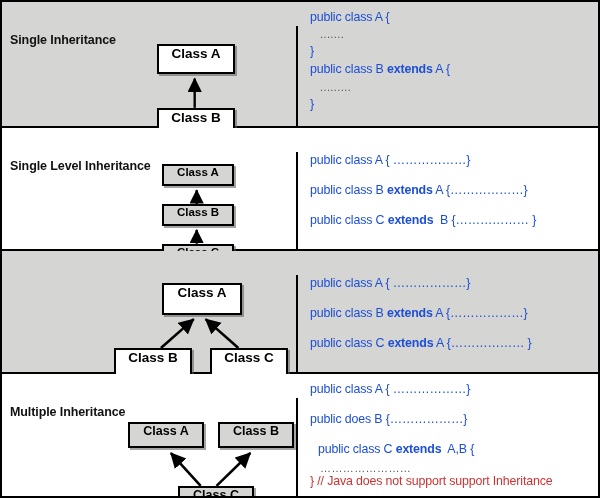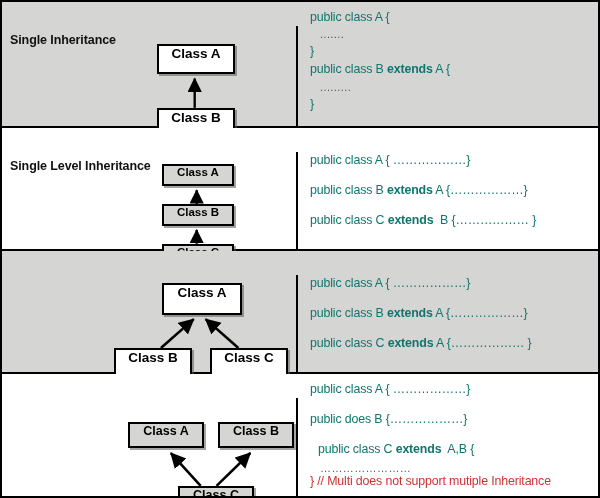--- a/index.html
+++ b/index.html
@@ -84,21 +84,21 @@
     width: 100%;
     height: 100%;
     pointer-events: none;
   }
 
   
   .code-line {
     position: absolute;
     left: 10px;
     font-size: 12.4px;
-    color: #0f766e;
+    color: #1d4ed8;
     white-space: pre;
     letter-spacing: -0.15px;
   }
   .code-line b { font-weight: bold; }
   .code-line.comment { color: #cc3333; }
   .code-line.dots-row { left: 20px; letter-spacing: 0.4px; color: #555555; font-size: 11px; }
 </style>
 </head>
 <body>
 
@@ -193,20 +193,21 @@
 
     <div class="code-pane">
       <div class="code-line" style="top:25px;">public class A { ………………}</div>
       <div class="code-line" style="top:55px;">public class B <b>extends</b> A {………………}</div>
       <div class="code-line" style="top:85px;">public class C <b>extends</b> A {……………… }</div>
     </div>
   </div>
 
   <div class="row plain last" style="top:372px; height:122px;">
     <div class="diagram-pane">
+      <div class="row-title">Multiple Inheritance</div>
 
       <svg class="svg-layer" viewBox="0 0 296 122">
         <defs>
           <marker id="ah4" markerWidth="7" markerHeight="7" refX="5.6" refY="3" orient="auto">
             <path d="M0,0 L6,3 L0,6 z" fill="#000"></path>
           </marker>
         </defs>
         <line x1="200" y1="88" x2="170" y2="55" stroke="#000" stroke-width="2.6" marker-end="url(#ah4)"></line>
         <line x1="216" y1="88" x2="250" y2="55" stroke="#000" stroke-width="2.6" marker-end="url(#ah4)"></line>
       </svg>
@@ -220,17 +221,17 @@
       <div class="cbox fill-gray" style="left:176px; top:88px; width:76px; height:26px; font-size:12.5px;">
         <span>Class C</span>
       </div>
     </div>
 
     <div class="code-pane">
       <div class="code-line" style="top:8px;">public class A { ………………}</div>
       <div class="code-line" style="top:38px;">public does B {………………}</div>
       <div class="code-line" style="top:68px;padding-left:8px;">public class C <b>extends</b>  A,B {</div>
       <div class="code-line dots-row" style="top:88px;">……………………</div>
-      <div class="code-line comment" style="top:100px;">} // Multi does not support mutiple Inheritance</div>
+      <div class="code-line comment" style="top:100px;">} // Java does not support support Inheritance</div>
     </div>
   </div>
 
 </div>
 
 </body></html>

